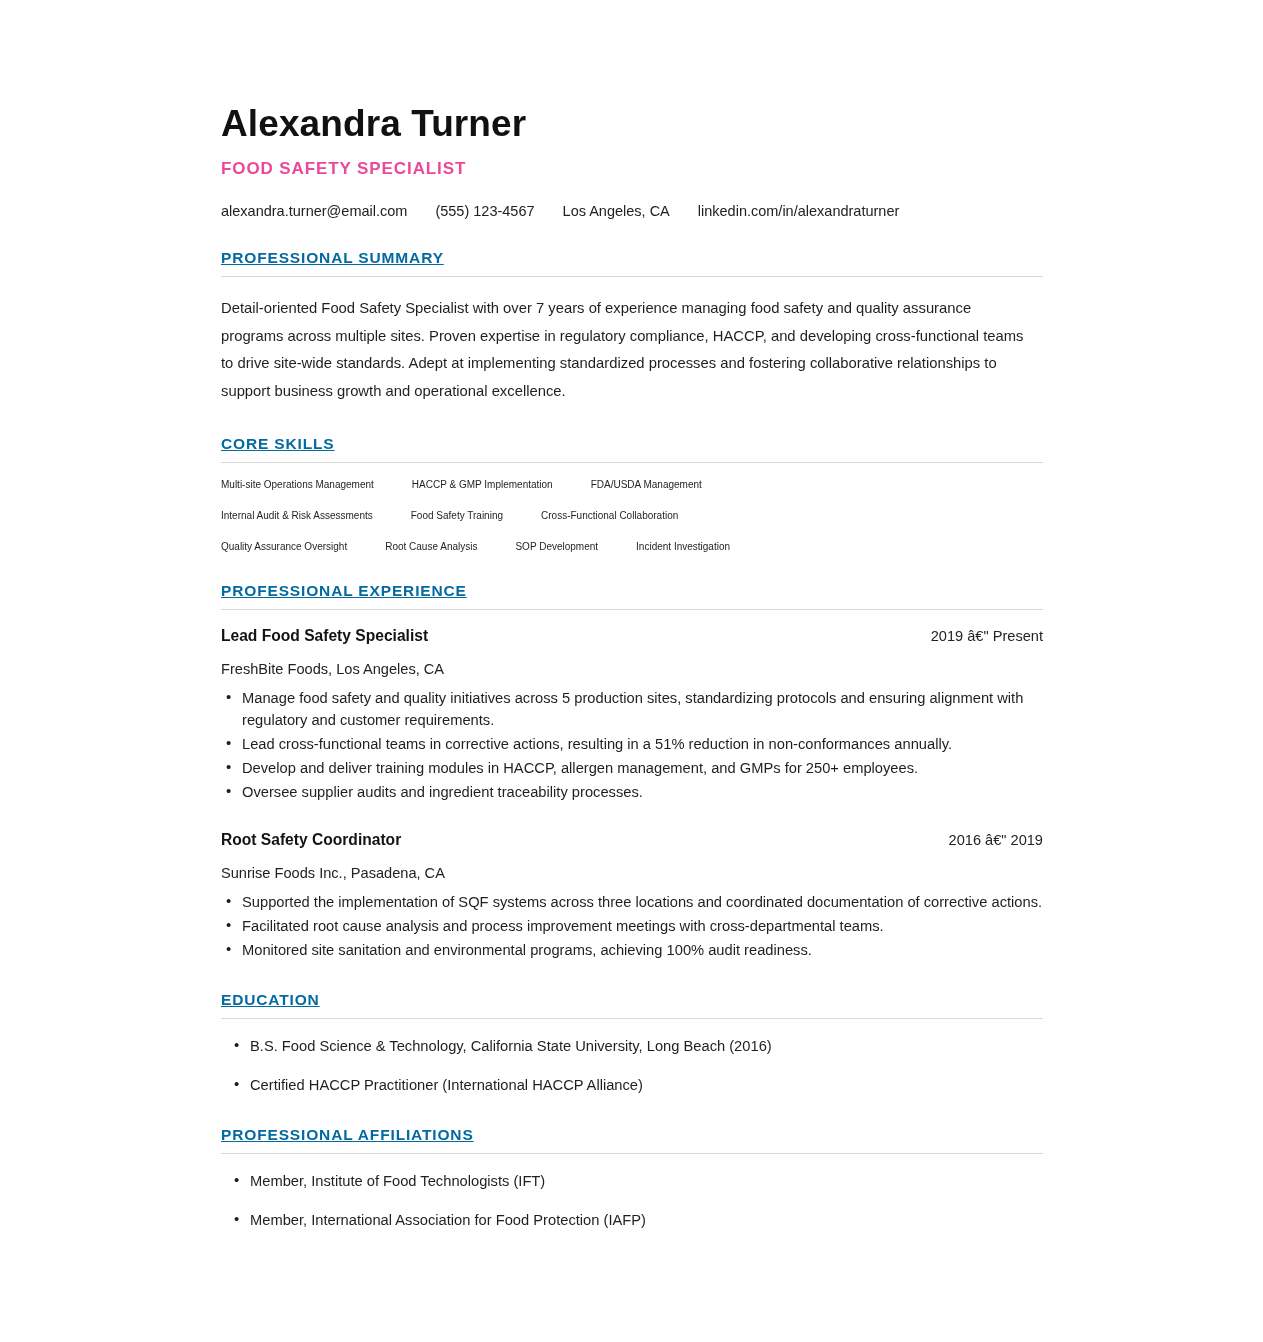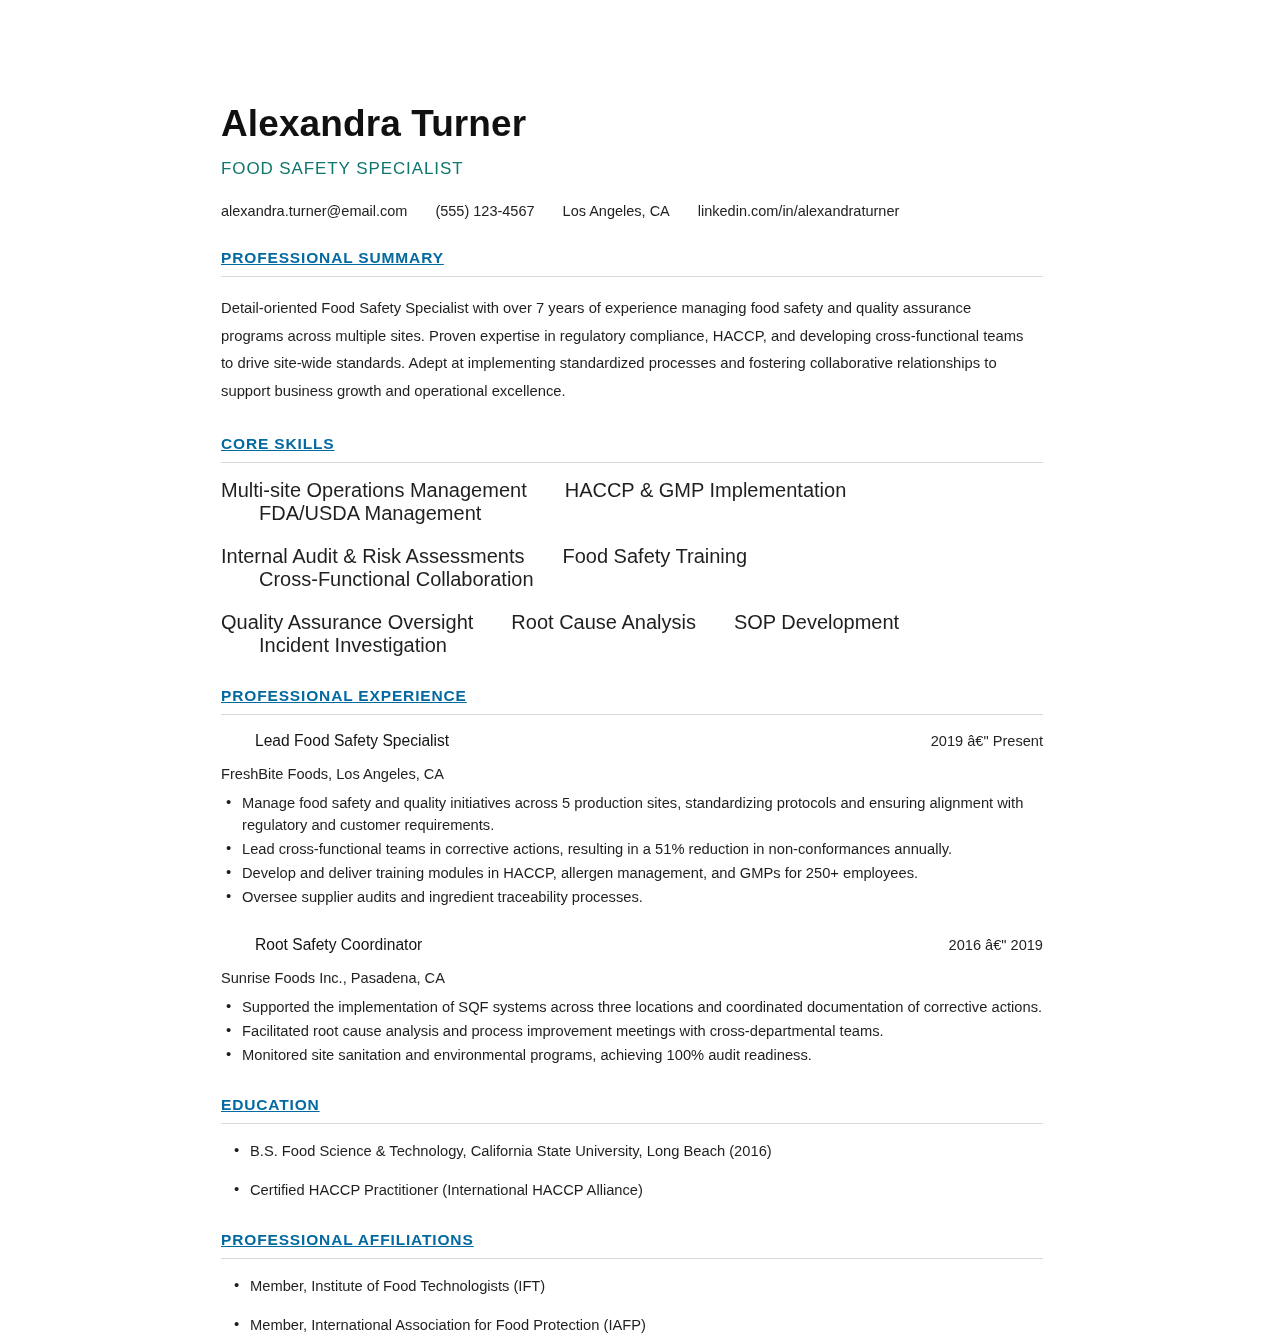--- a/index.html
+++ b/index.html
@@ -33,23 +33,23 @@
     font-size: 37px;
     font-weight: 700;
     letter-spacing: 0.1px;
     color: #111111;
     margin: 0;
     padding-top: 103px;
     line-height: 1.12;
   }
   .headline {
     font-size: 17px;
-    font-weight: 400;
+    font-weight: 700;
     letter-spacing: 0.9px;
-    color: #0f766e;
+    color: #ec4899;
     margin: 15px 0 0 0;
     text-transform: uppercase;
   }
   .contact {
     margin-top: 24px;
     font-size: 14.5px;
     color: #222222;
     display: flex;
     flex-wrap: wrap;
     align-items: baseline;
@@ -82,42 +82,41 @@
     color: #1f1f1f;
     max-width: 812px;
   }
 
   
   .skills { margin-top: 16px; }
   .skill-row {
     display: flex;
     flex-wrap: wrap;
     align-items: baseline;
-    font-size: 20px;
+    font-size: 10px;
     color: #1f1f1f;
     margin-bottom: 20px;
   }
   .skill-row:last-child { margin-bottom: 0; }
   .skill + .skill { margin-left: 38px; }
   .skill { white-space: nowrap; }
 
   
   .jobs { margin-top: 17px; }
   .job + .job { margin-top: 28px; }
   .job-head {
     display: flex;
     justify-content: space-between;
     align-items: baseline;
     width: 822px;
   }
   .job-title {
     font-size: 15.6px;
-    font-weight: 400;
+    font-weight: 700;
     color: #131313;
-    margin-left: 34px;
   }
   .job-dates {
     font-size: 14.6px;
     color: #232323;
     white-space: nowrap;
   }
   .job-company {
     font-size: 14.6px;
     color: #222222;
     margin-top: 16px;

